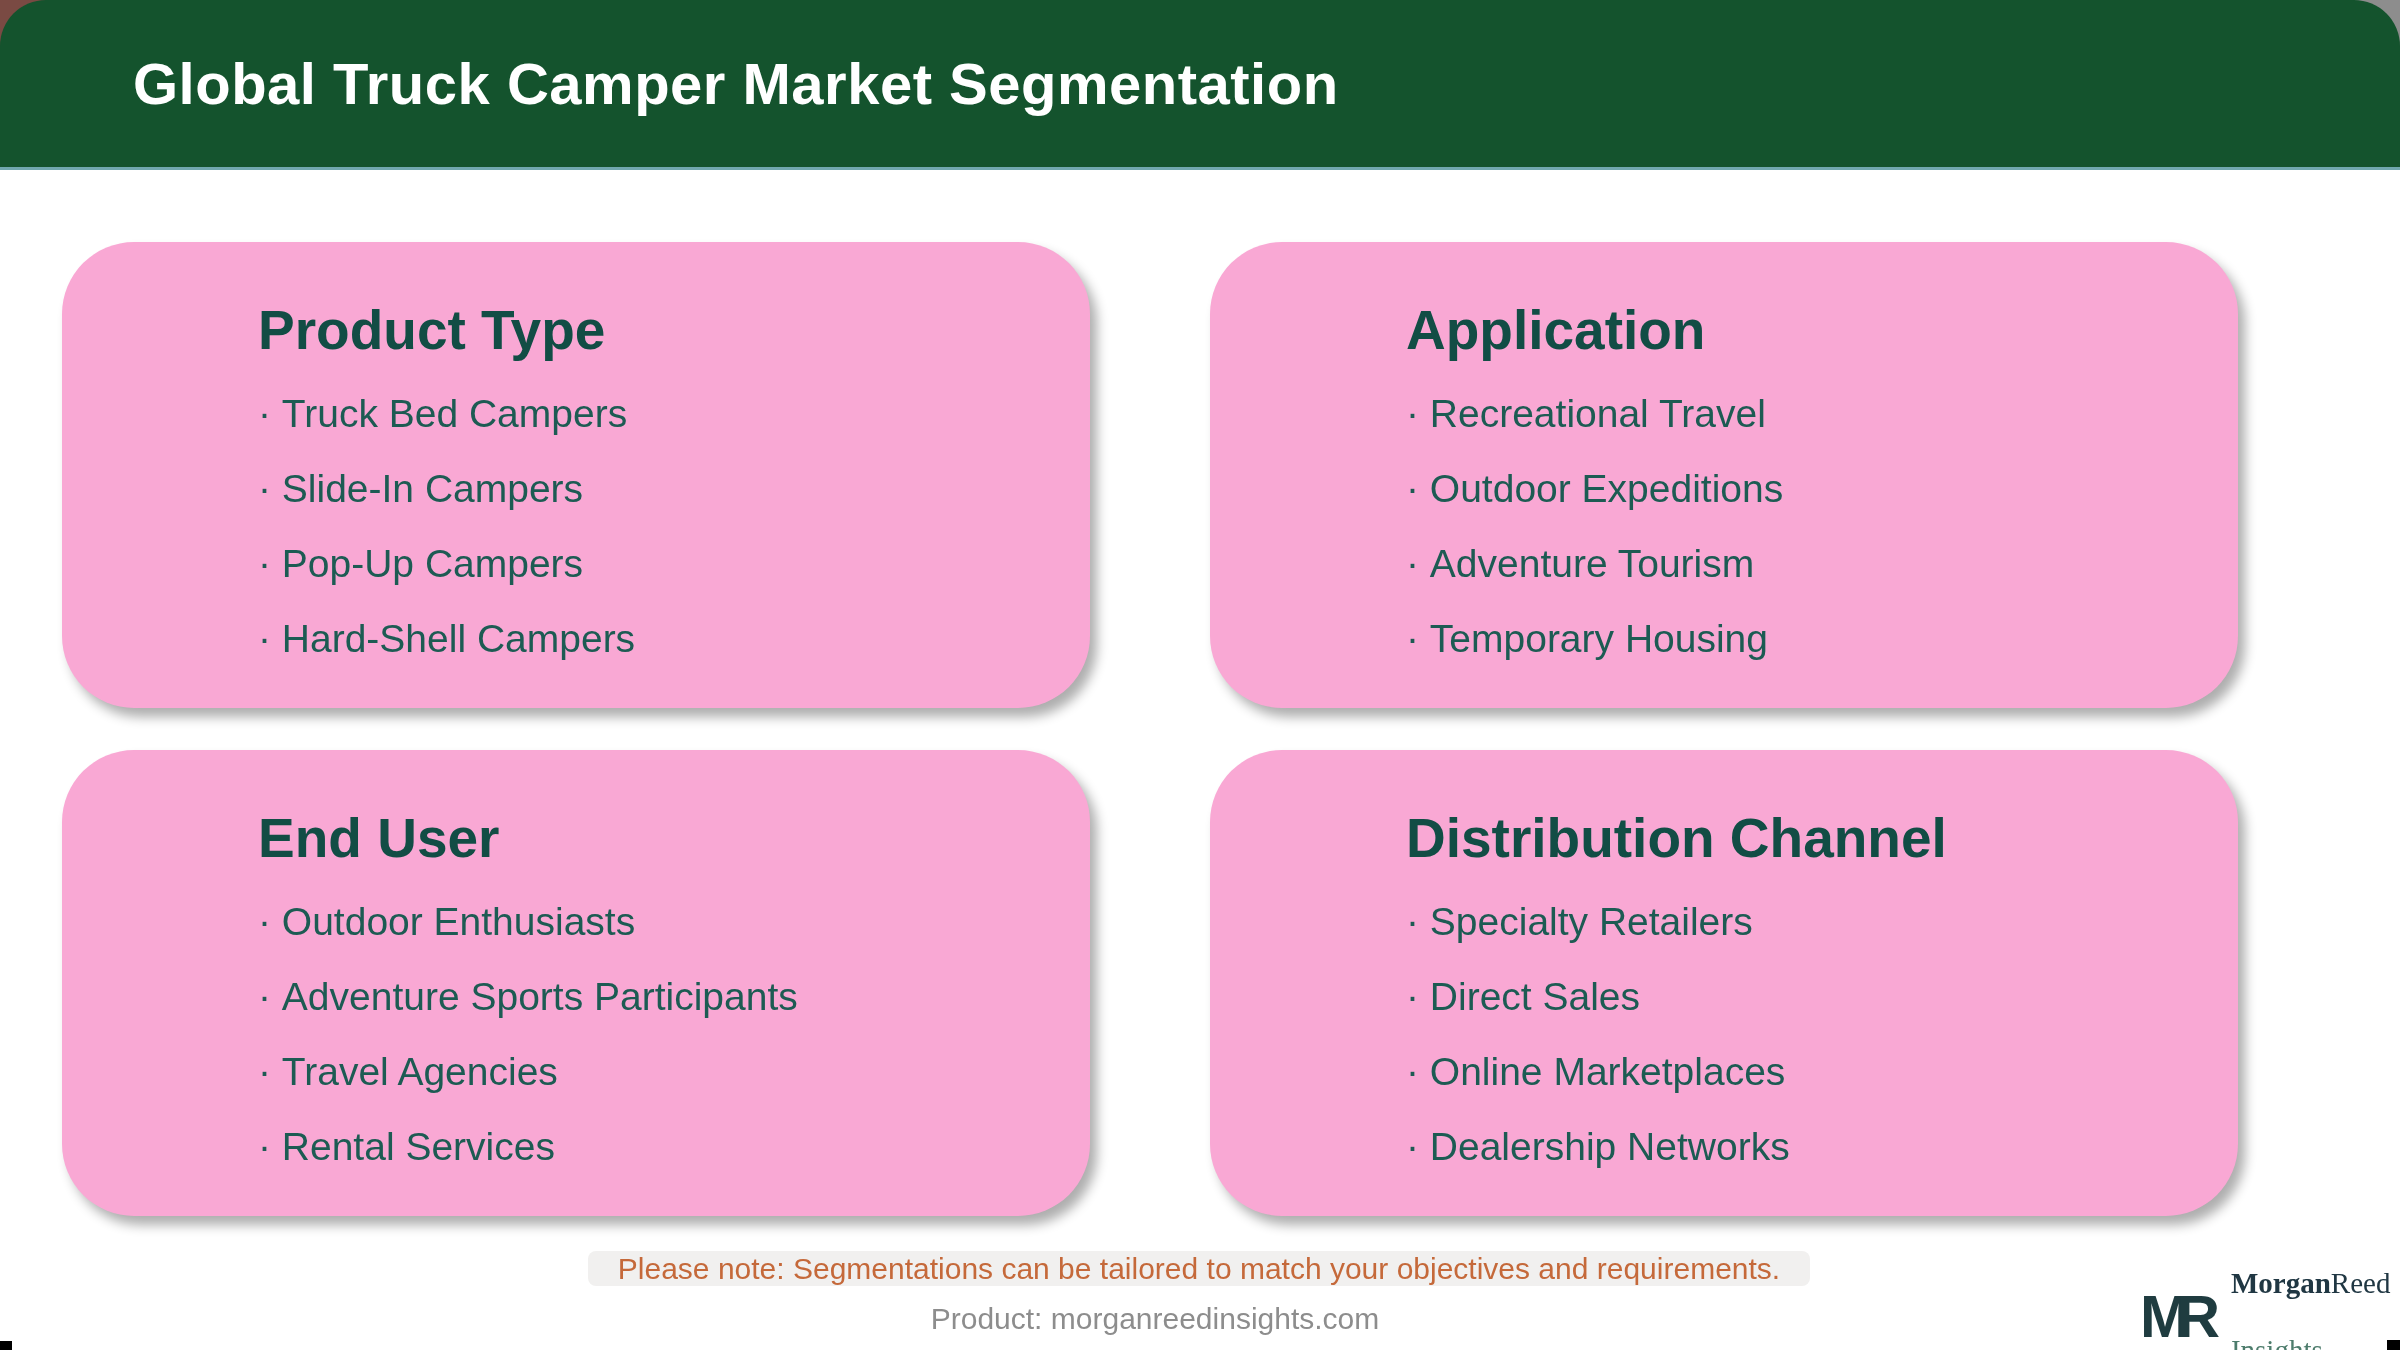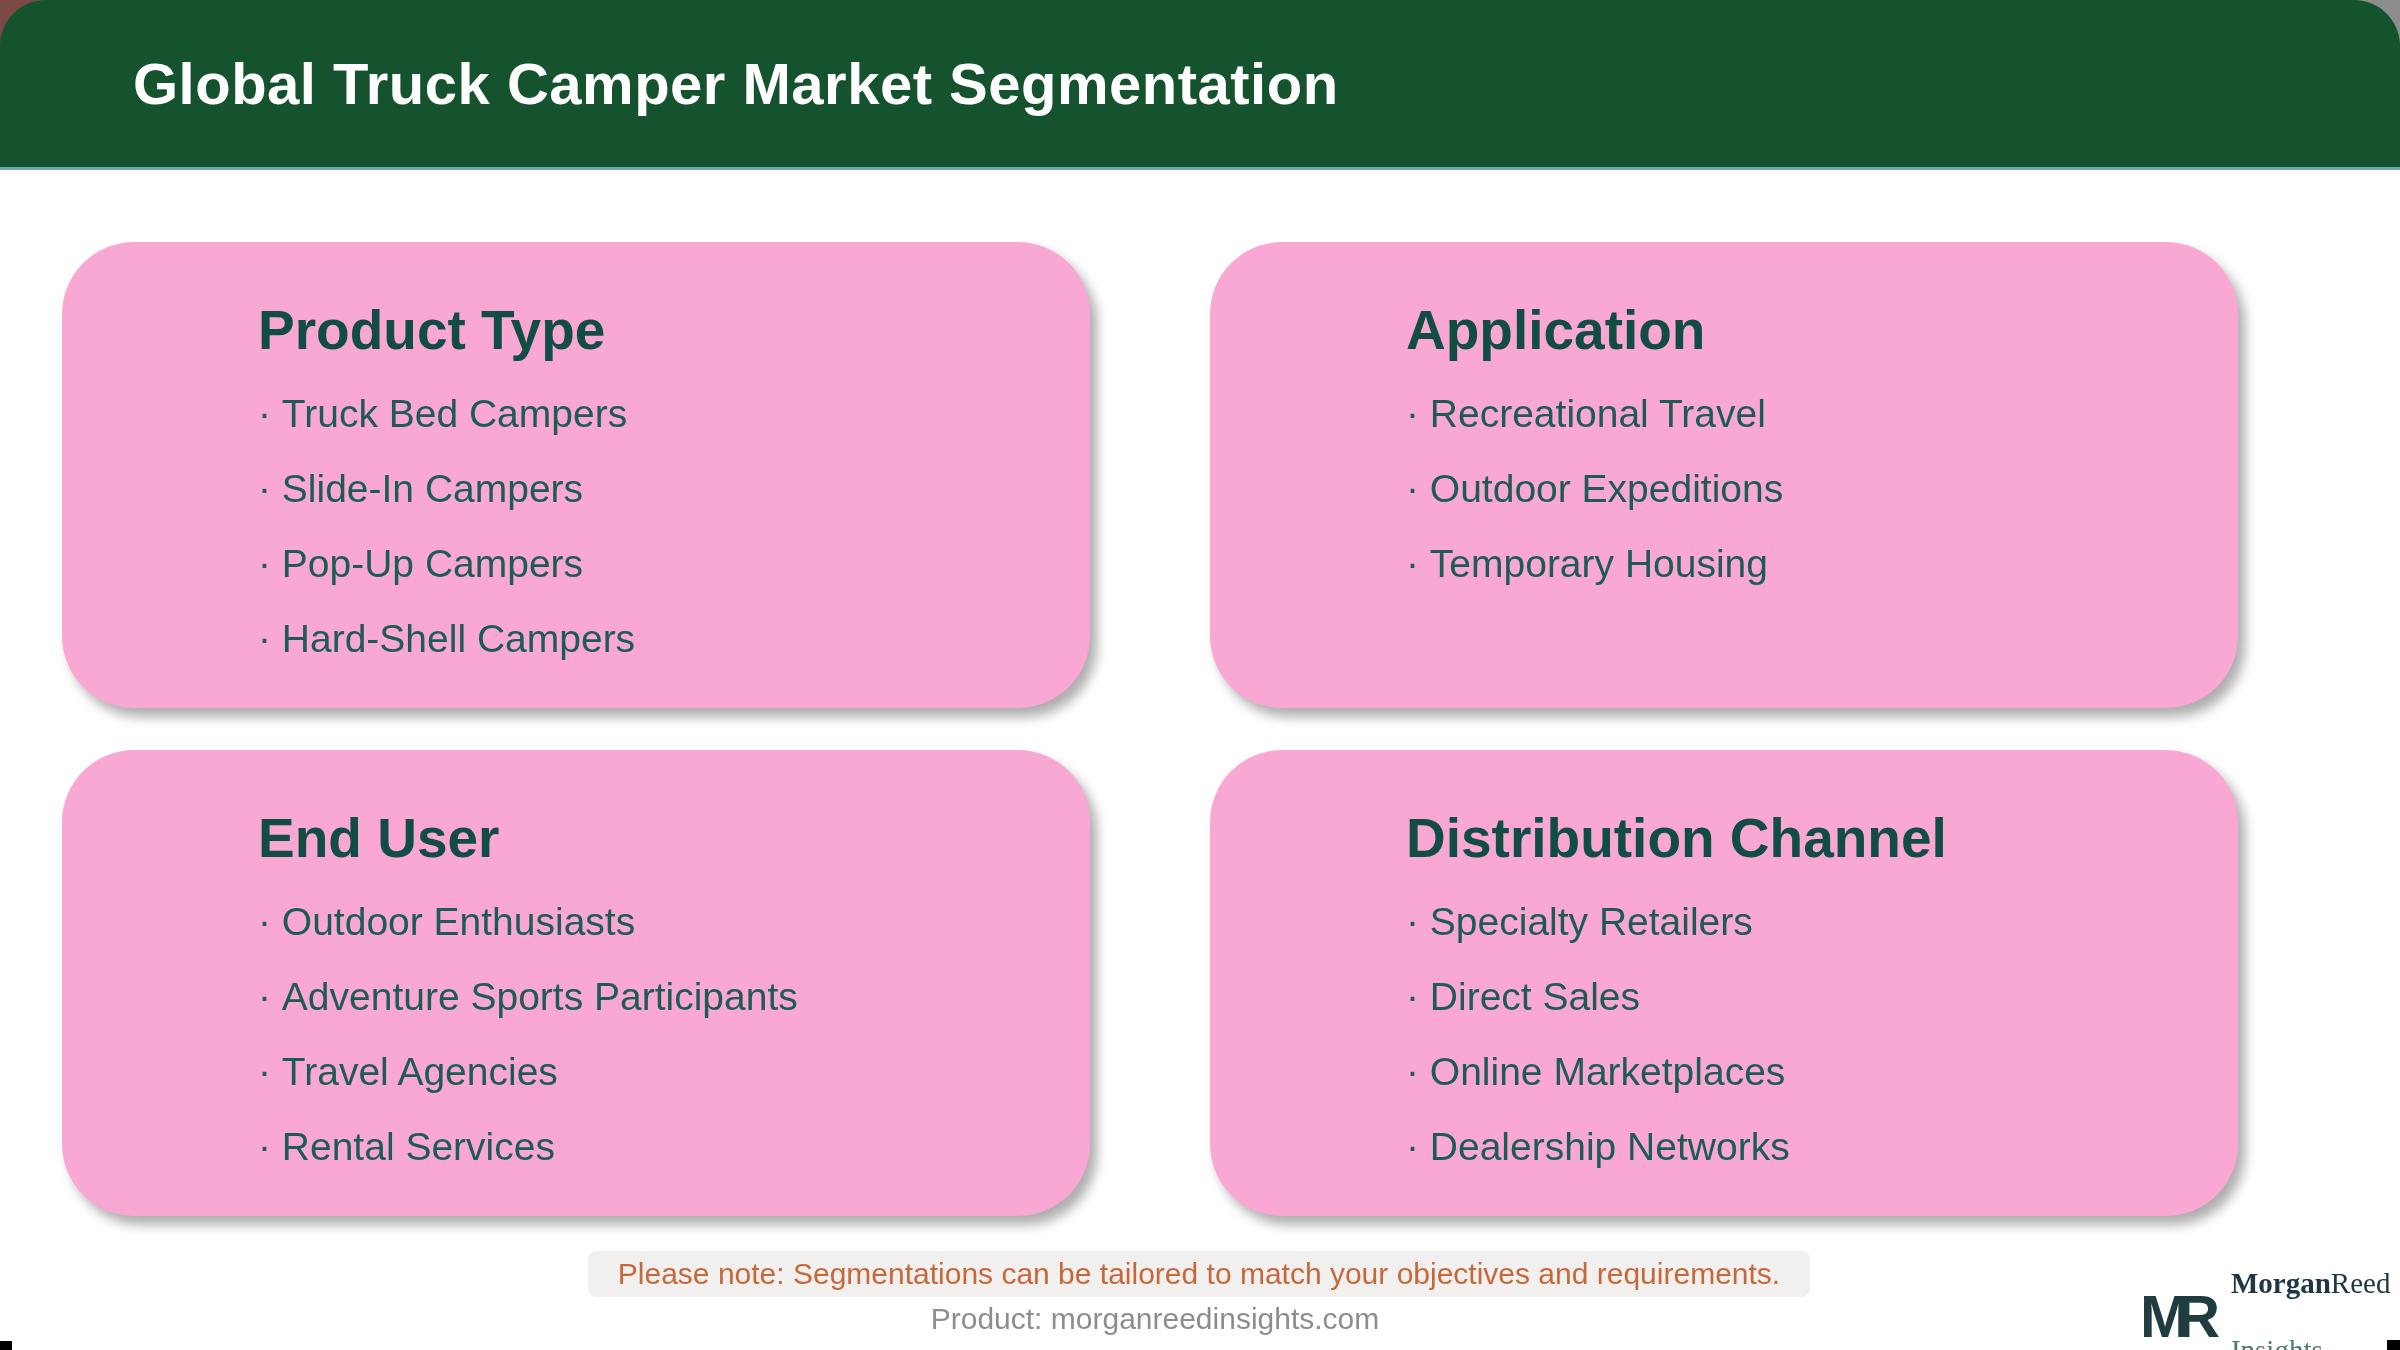--- a/index.html
+++ b/index.html
@@ -56,21 +56,21 @@
   .card li {
     font-size: 39px; line-height: 47px;
     color: #1d5b53;
     margin-top: 28px;
   }
   .card li::before { content: "\00B7\00A0"; }
 
   
   .note-bar {
     position: absolute; z-index: 1;
-    left: 588px; top: 1251px; width: 1222px; height: 46px;
+    left: 588px; top: 1251px; width: 1222px; height: 35px;
     background: #f1f0ef; border-radius: 8px;
     display: flex; align-items: center; justify-content: center;
   }
   .note-bar span { font-size: 30px; color: #c5693a; }
 
   .source-line {
     position: absolute; z-index: 1;
     left: 0; top: 1302px; width: 2310px;
     text-align: center;
     font-size: 30px; color: #8d8d8d;
@@ -126,20 +126,21 @@
       <li>Pop-Up Campers</li>
       <li>Hard-Shell Campers</li>
     </ul>
   </section>
 
   <section class="card c2">
     <h2>Application</h2>
     <ul>
       <li>Recreational Travel</li>
       <li>Outdoor Expeditions</li>
+      <li>Adventure Tourism</li>
       <li>Temporary Housing</li>
     </ul>
   </section>
 
   <section class="card c3">
     <h2>End User</h2>
     <ul>
       <li>Outdoor Enthusiasts</li>
       <li>Adventure Sports Participants</li>
       <li>Travel Agencies</li>

